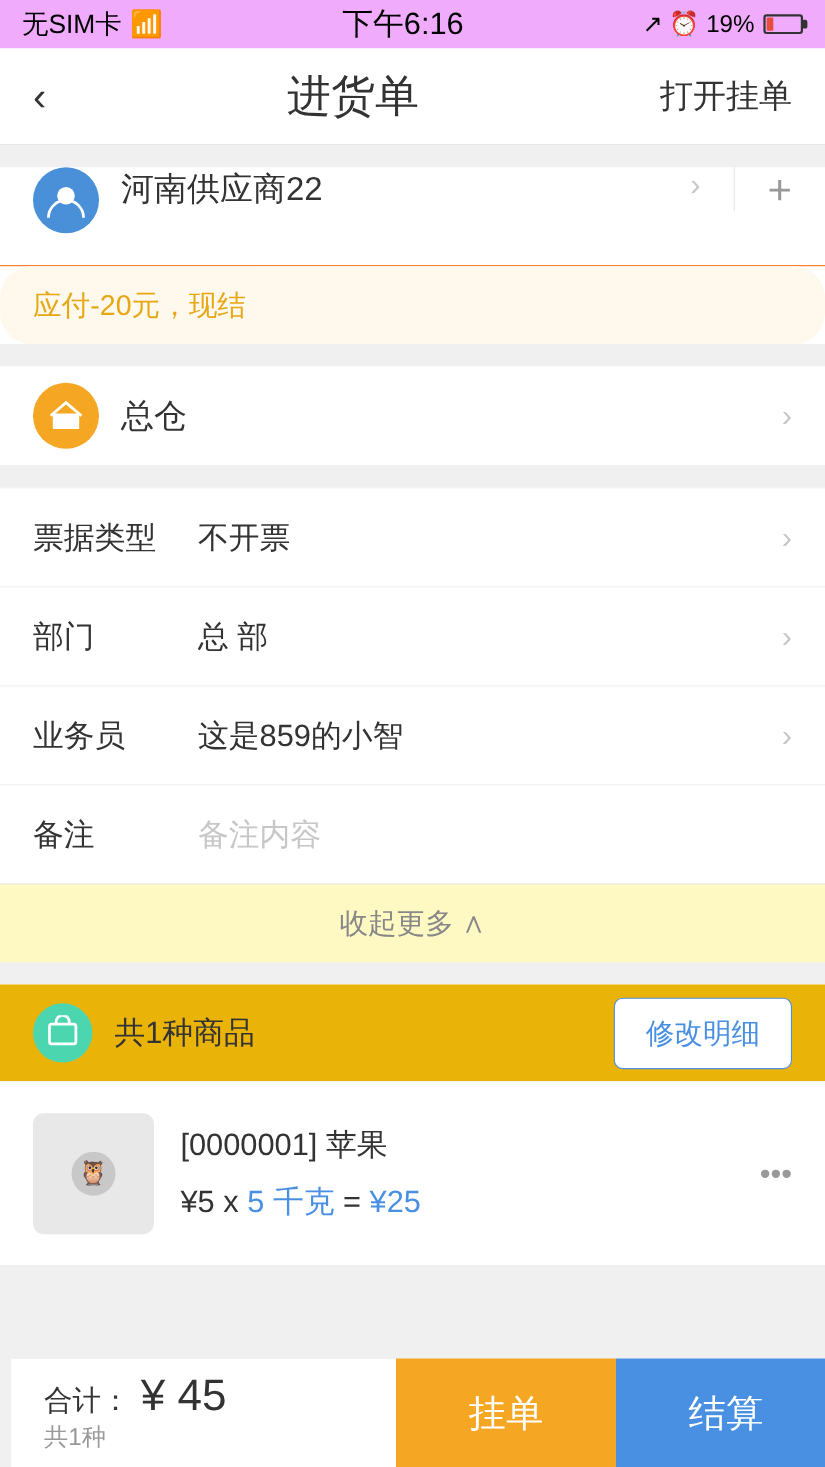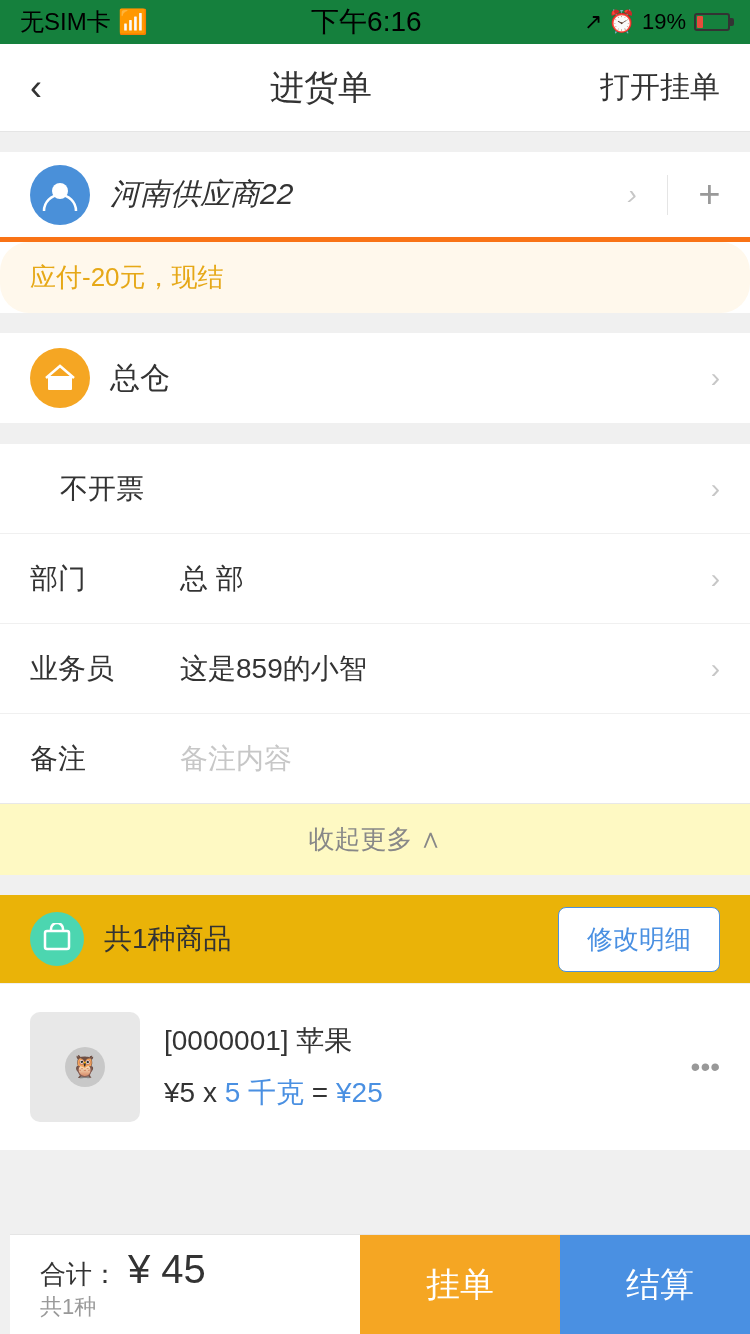--- a/index.html
+++ b/index.html
@@ -9,21 +9,21 @@
       min-height: 1334px;
       font-family: -apple-system, "PingFang SC", "Helvetica Neue", Arial, sans-serif;
       background: #f0f0f0;
       font-size: 28px;
       color: #333;
     }
 
     
     .status-bar {
       height: 44px;
-      background: #15803d;
+      background: #f0abfc;
       display: flex;
       align-items: center;
       justify-content: space-between;
       padding: 0 20px;
       font-size: 24px;
       color: #000;
     }
     .status-left { display: flex; align-items: center; gap: 8px; }
     .status-center { font-size: 28px; font-weight: 500; }
     .status-right { display: flex; align-items: center; gap: 6px; font-size: 22px; }
@@ -65,21 +65,21 @@
       justify-content: space-between;
       padding: 0 30px;
       border-bottom: 1px solid #e5e5e5;
     }
     .nav-back {
       font-size: 36px;
       color: #333;
       cursor: pointer;
     }
     .nav-title {
-      font-size: 34px;
+      font-size: 40px;
       font-weight: 500;
       color: #333;
     }
     .nav-action {
       font-size: 30px;
       color: #333;
     }
 
     
     .section-gap {
@@ -88,25 +88,23 @@
     }
 
     
     .card-section {
       background: #fff;
     }
 
     
     .supplier-row {
       display: flex;
-      align-items: center;
       padding: 0 30px;
       height: 90px;
-      border-bottom: 5px solid #f97316;
-      font-style: italic;
+      border-bottom: 1px solid #f97316;
     }
     .supplier-avatar {
       width: 60px;
       height: 60px;
       border-radius: 50%;
       background: #4a90d9;
       display: flex;
       align-items: center;
       justify-content: center;
       margin-right: 20px;
@@ -415,20 +413,21 @@
     </div>
     <span class="warehouse-name">总仓</span>
     <span class="row-chevron">›</span>
   </div>
 </div>
 
 <div class="section-gap"></div>
 
 <div class="card-section">
   <div class="form-row">
+    <span class="form-label">票据类型</span>
     <span class="form-value">不开票</span>
     <span class="row-chevron">›</span>
   </div>
   <div class="form-row">
     <span class="form-label">部门</span>
     <span class="form-value">总 部</span>
     <span class="row-chevron">›</span>
   </div>
   <div class="form-row">
     <span class="form-label">业务员</span>

